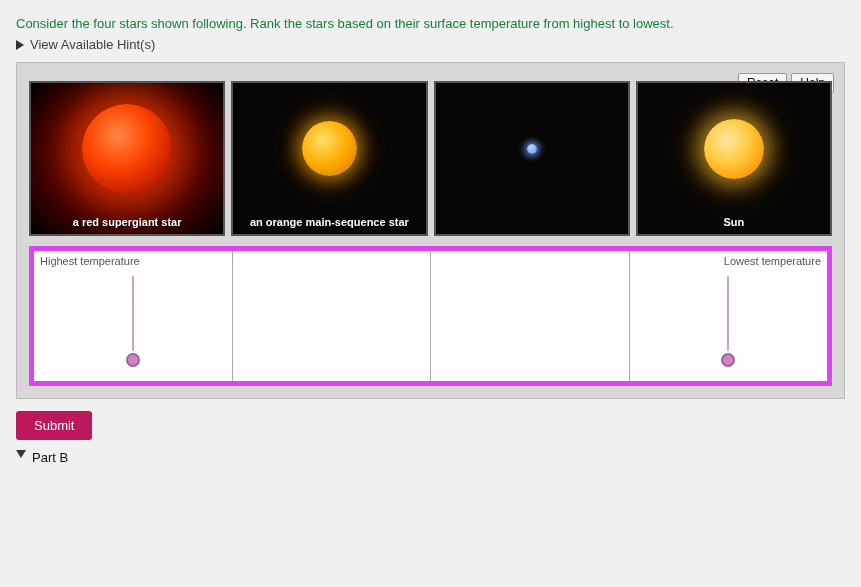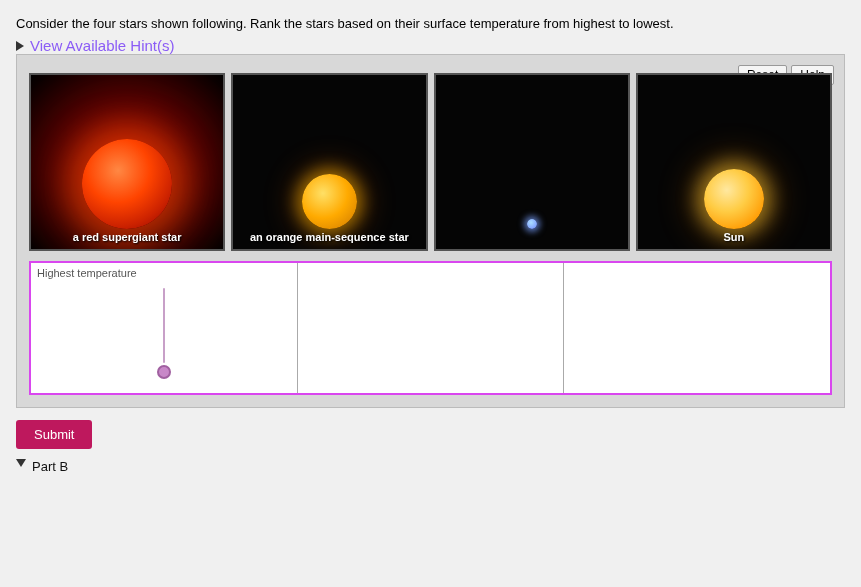--- a/index.html
+++ b/index.html
@@ -7,30 +7,31 @@
       font-family: Arial, sans-serif;
       background: #f0f0f0;
       font-size: 13px;
       color: #222;
       padding: 16px;
     }
 
     .instructions {
       font-size: 13px;
       margin-bottom: 6px;
-      color: #000000;
+      color: #15803d;
     }
 
     .hint-row {
       display: flex;
       align-items: center;
       gap: 6px;
+      margin-bottom: 10px;
       cursor: pointer;
-      color: #8b5cf6;
-      font-size: 15px;
+      color: #404040;
+      font-size: 13px;
     }
 
     .main-panel {
       background: #d8d8d8;
       border: 1px solid #bbb;
       padding: 12px;
       position: relative;
     }
 
     .top-buttons {
@@ -55,25 +56,25 @@
       gap: 6px;
       margin-bottom: 10px;
       margin-top: 6px;
     }
 
     .star-card {
       flex: 1;
       background: #000;
       border: 2px solid #555;
       position: relative;
-      height: 178px;
+      height: 155px;
       display: flex;
       flex-direction: column;
       align-items: center;
-      justify-content: flex-end;
+      justify-content: center;
       overflow: hidden;
     }
 
     .star-label {
       position: absolute;
       bottom: 6px;
       left: 0;
       right: 0;
       text-align: center;
       color: #fff;
@@ -135,21 +136,21 @@
         0 0 18px 8px rgba(255, 200, 50, 0.5),
         0 0 35px 15px rgba(255, 140, 0, 0.2);
       margin-bottom: 20px;
     }
 
     
     .rank-row {
       display: flex;
       gap: 0;
       background: #fff;
-      border: 2px solid #d946ef;
+      border: 5px solid #d946ef;
       margin-top: 8px;
     }
 
     .rank-slot {
       flex: 1;
       min-height: 130px;
       border-right: 1px solid #aaa;
       position: relative;
       background: #fff;
       padding: 4px;
@@ -289,20 +290,27 @@
         <div class="handle-circle"></div>
       </div>
     </div>
 
     <div class="rank-slot">
     </div>
 
     <div class="rank-slot">
     </div>
 
+    <div class="rank-slot">
+      <span class="rank-label-right">Lowest temperature</span>
+      <div class="drag-handle">
+        <div class="handle-line"></div>
+        <div class="handle-circle"></div>
+      </div>
+    </div>
 
   </div>
 
 </div>
 
 <button class="submit-btn">Submit</button>
 
 <div class="part-b-row">
   <span class="triangle-down"></span>
   <span>Part B</span>

